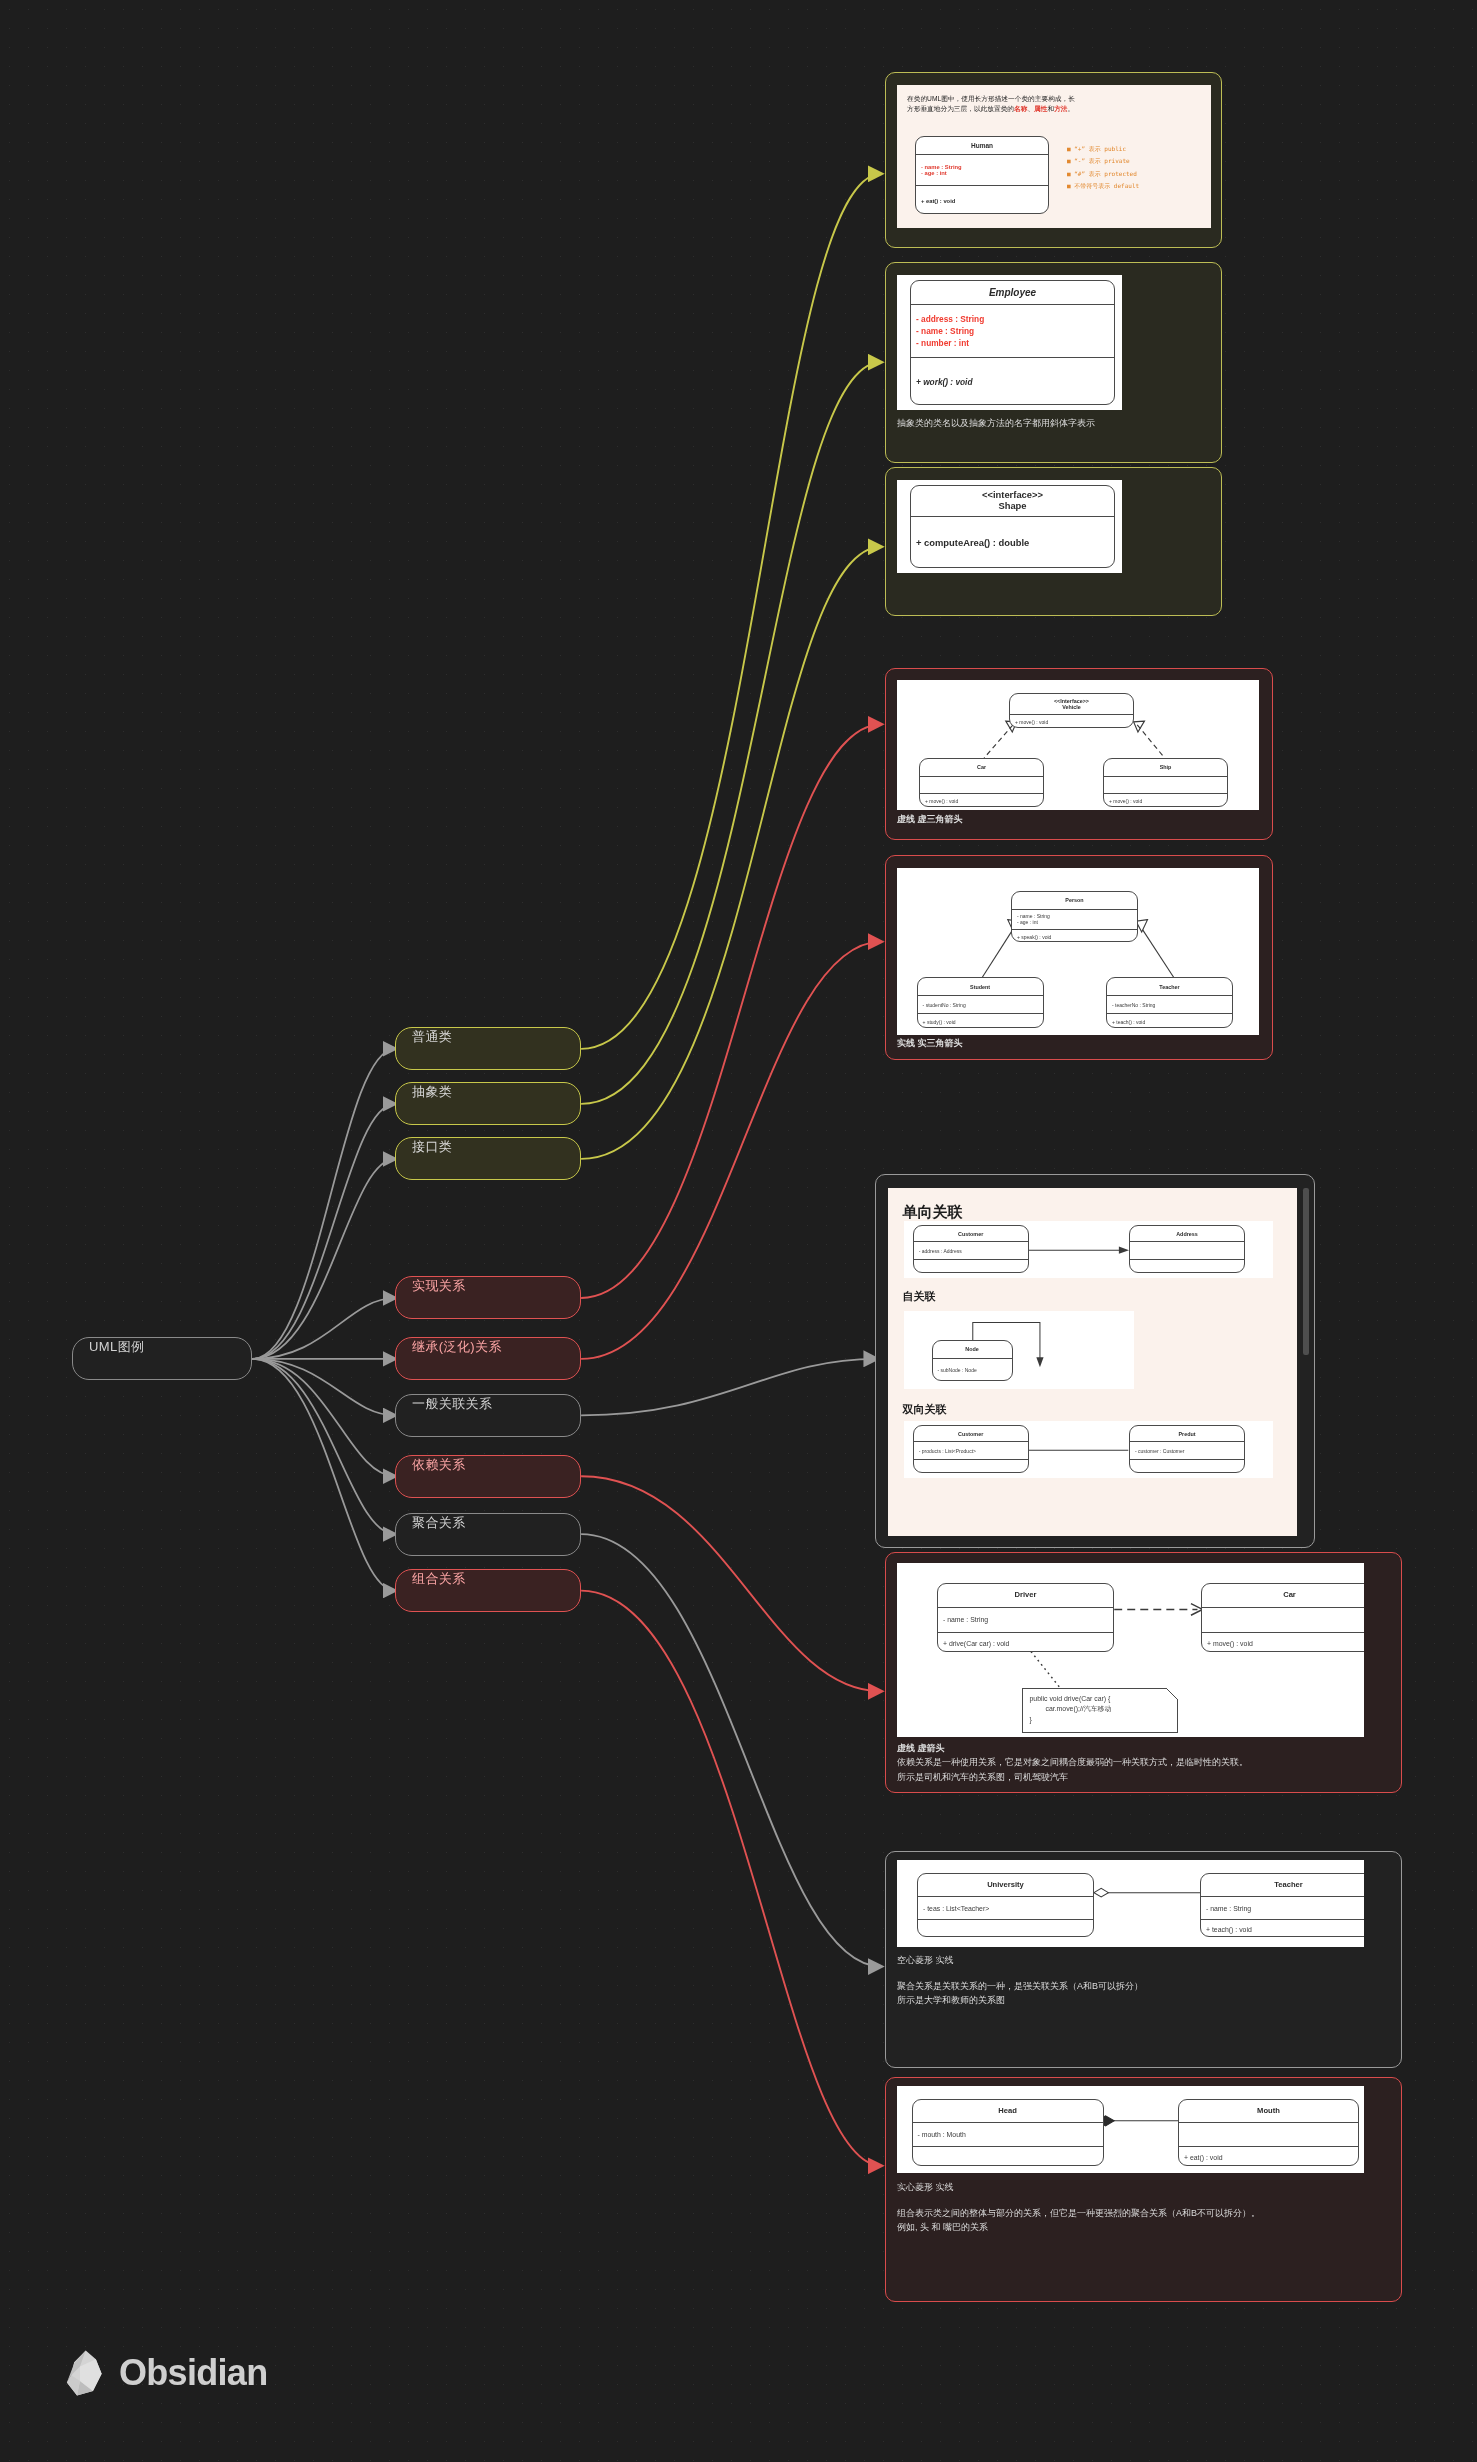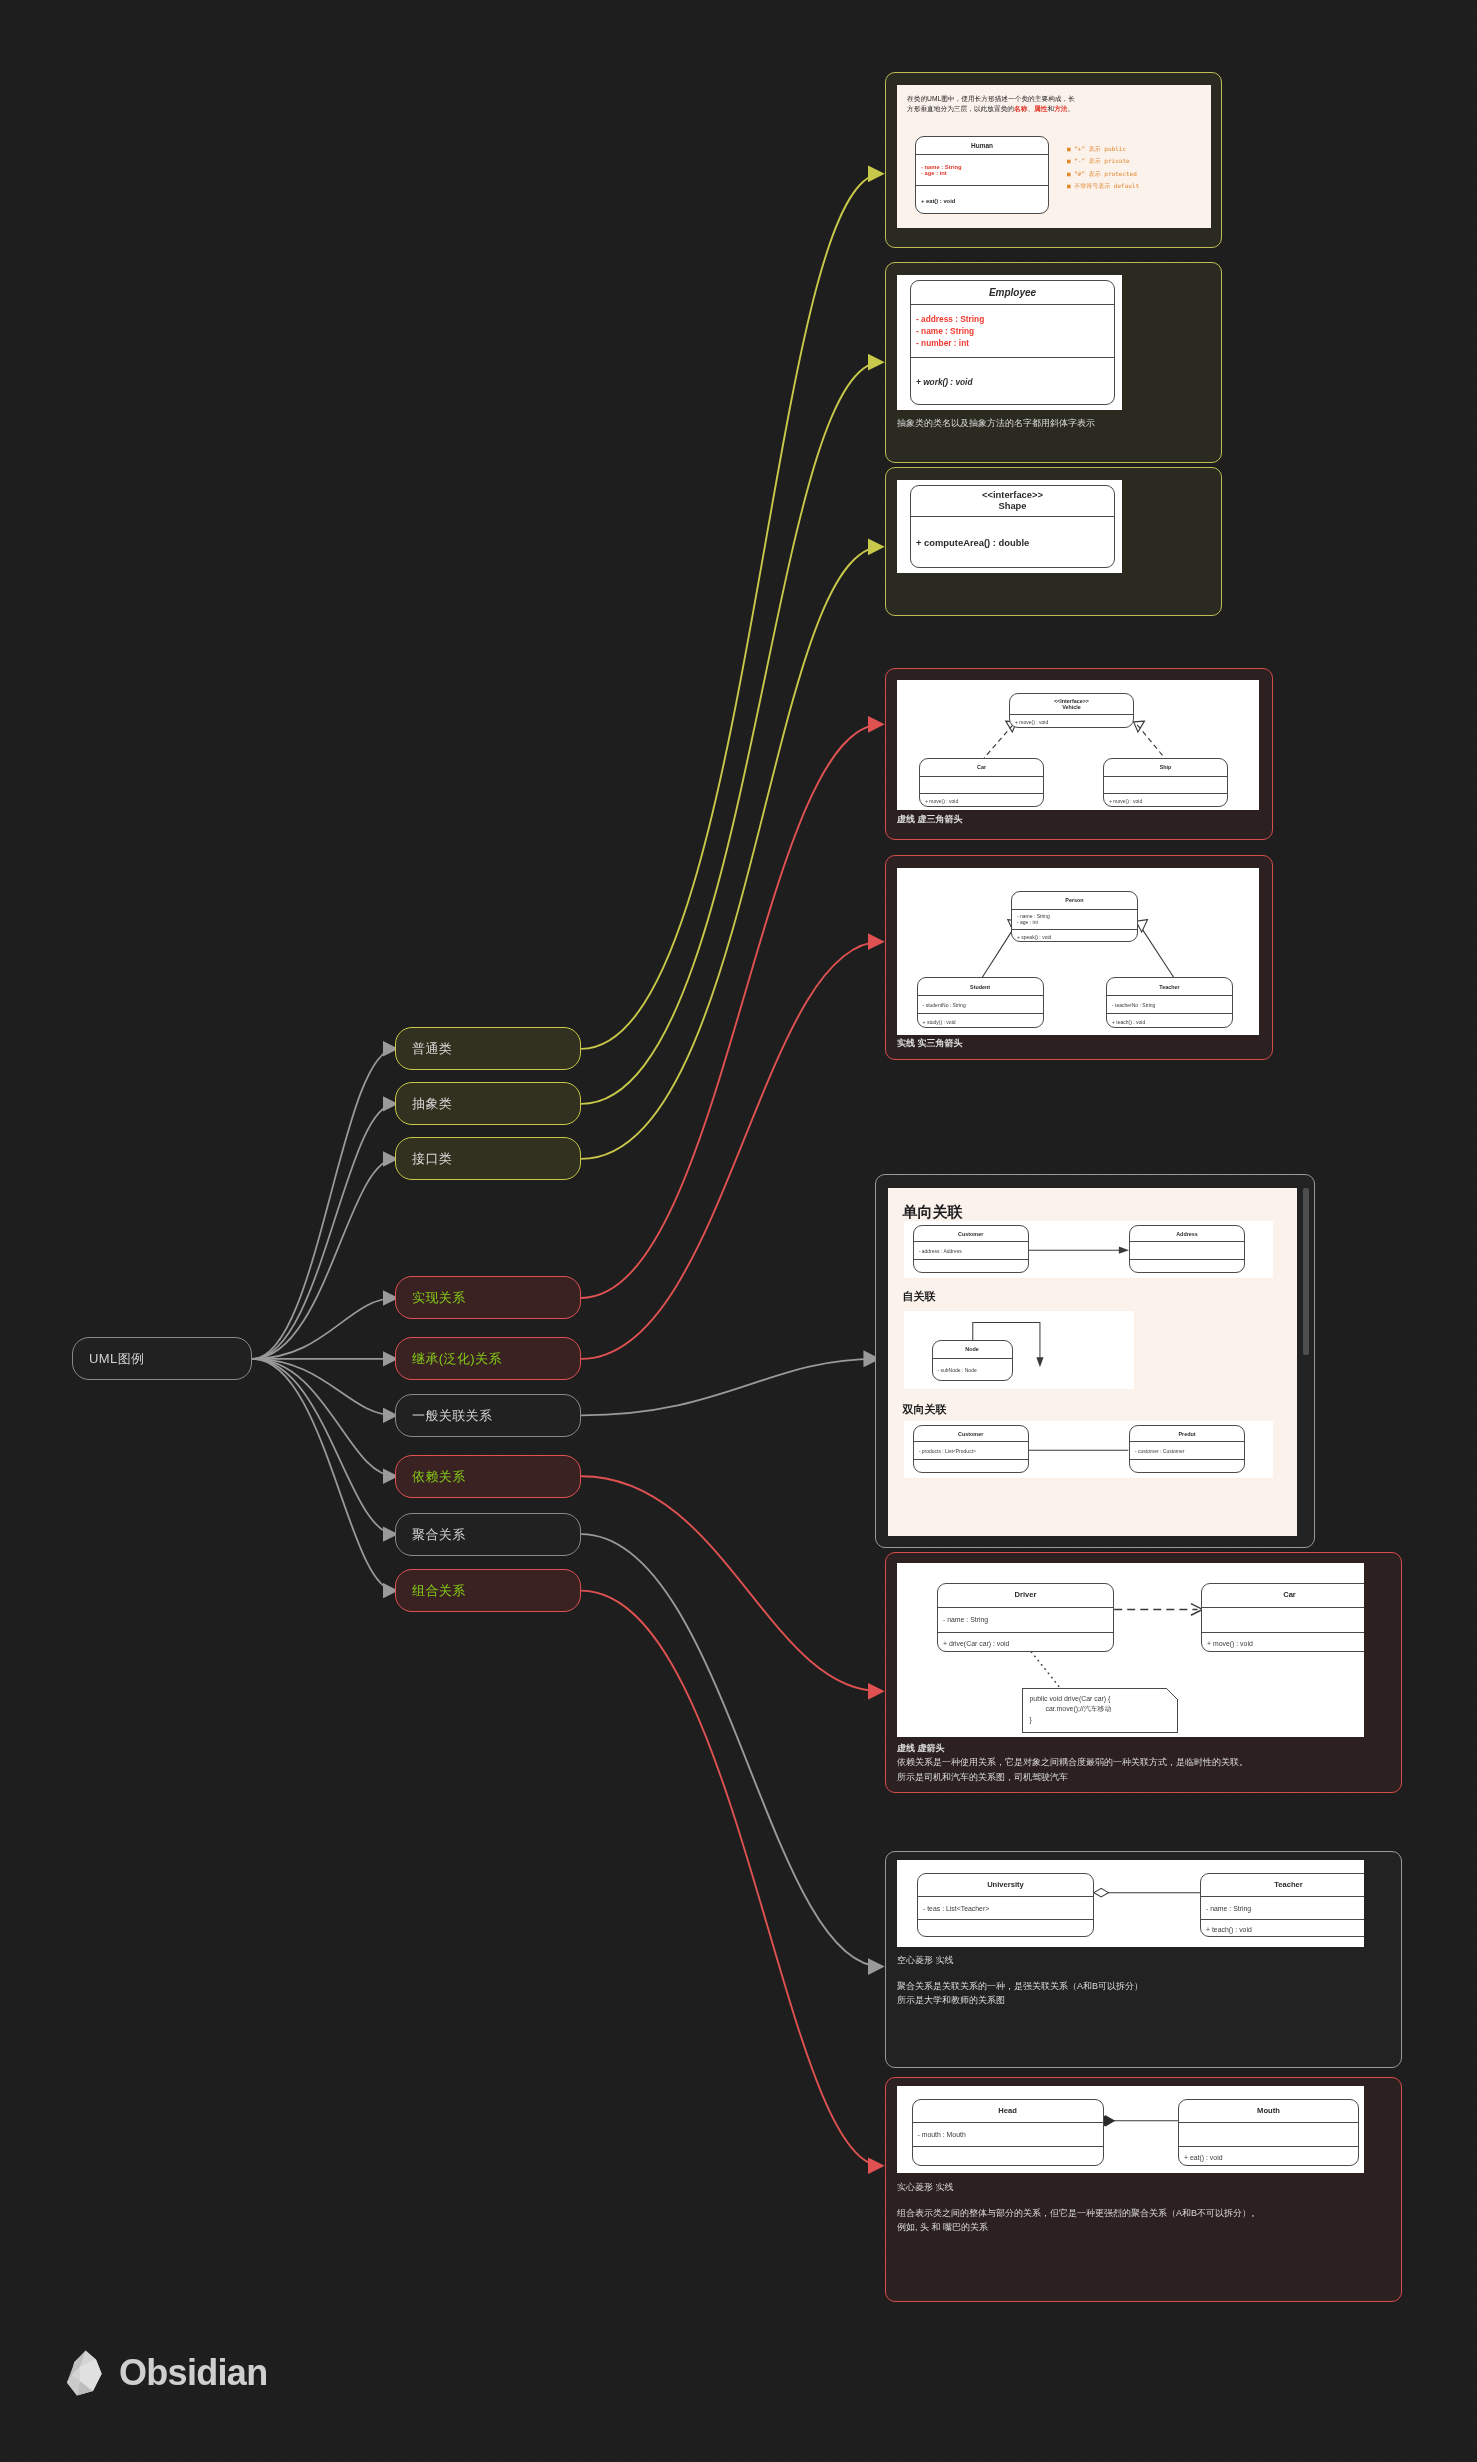--- a/index.html
+++ b/index.html
@@ -10,27 +10,27 @@
     background-color:#1e1e1e;
     background-image:radial-gradient(#2e2e2e 0.9px, transparent 0.9px);
     background-size:19px 19px;
   }
   .canvas{position:absolute;inset:0;}
   svg.edges{position:absolute;left:0;top:0;width:1478px;height:2462px;pointer-events:none;}
 
   
   .node{
     position:absolute;border-radius:17px;box-sizing:border-box;
-    display:flex;align-items:center;padding-left:16px;
+    display:flex;align-items:flex-start;padding-left:16px;
     font-size:13px;letter-spacing:0.4px;
   }
   .node .lbl{white-space:nowrap;}
   .node-root{background:#212121;border:1.1px solid #8a8a8a;color:#d2d2d2;}
   .node-yellow{background:#32311f;border:1.4px solid #c8c84a;color:#d8d8d8;}
-  .node-red{background:#3a2222;border:1.4px solid #e05252;color:#84cc16;}
+  .node-red{background:#3a2222;border:1.4px solid #e05252;color:#fca5a5;}
   .node-grey{background:#212121;border:1.1px solid #8a8a8a;color:#d2d2d2;}
 
   
   .group{position:absolute;border-radius:10px;box-sizing:border-box;}
   .group-yellow{background:#2a2a20;border:1.4px solid #bdbd55;}
   .group-red{background:#2c2020;border:1.4px solid #d94c4c;}
   .group-grey{background:#222;border:1.4px solid #9a9a9a;}
 
   .caption{
     position:absolute;color:#dcdcdc;font-size:9px;line-height:1.55;

